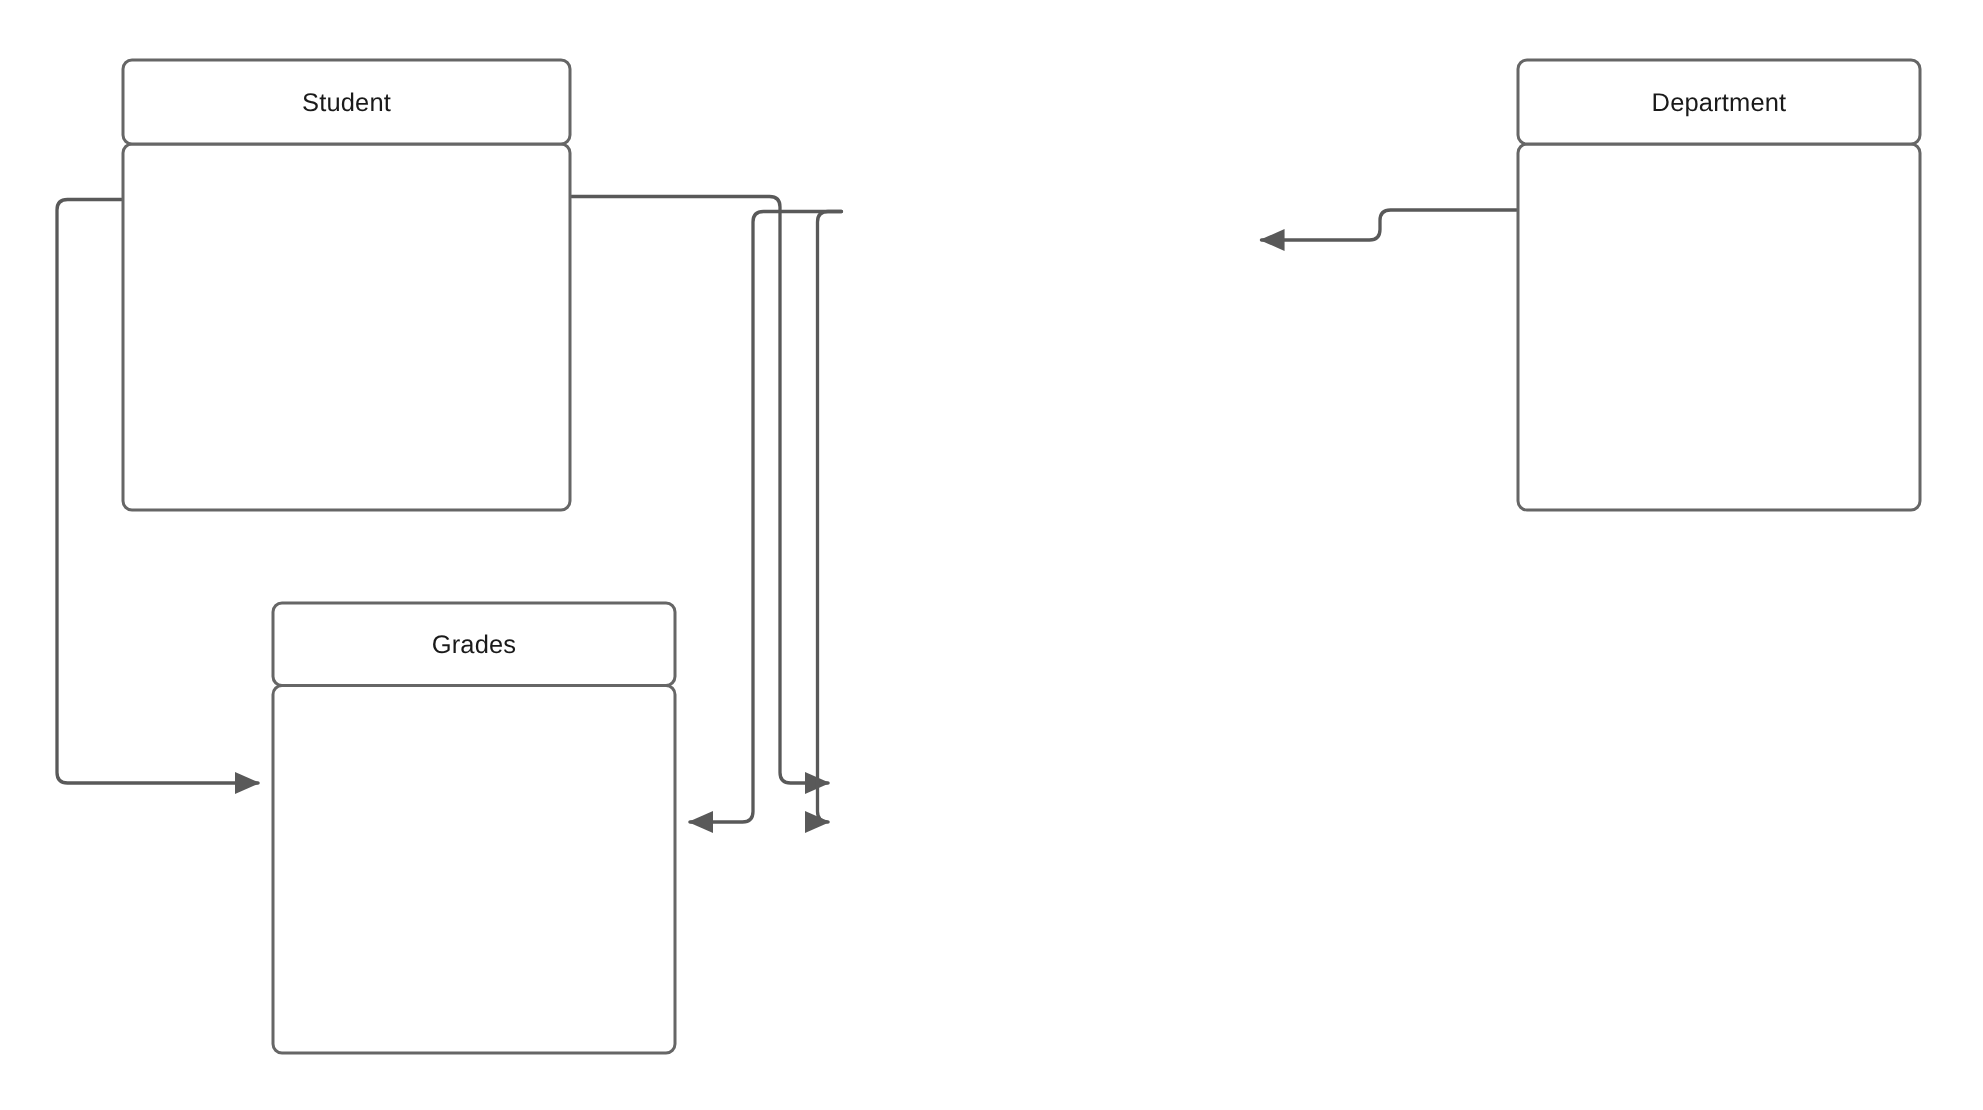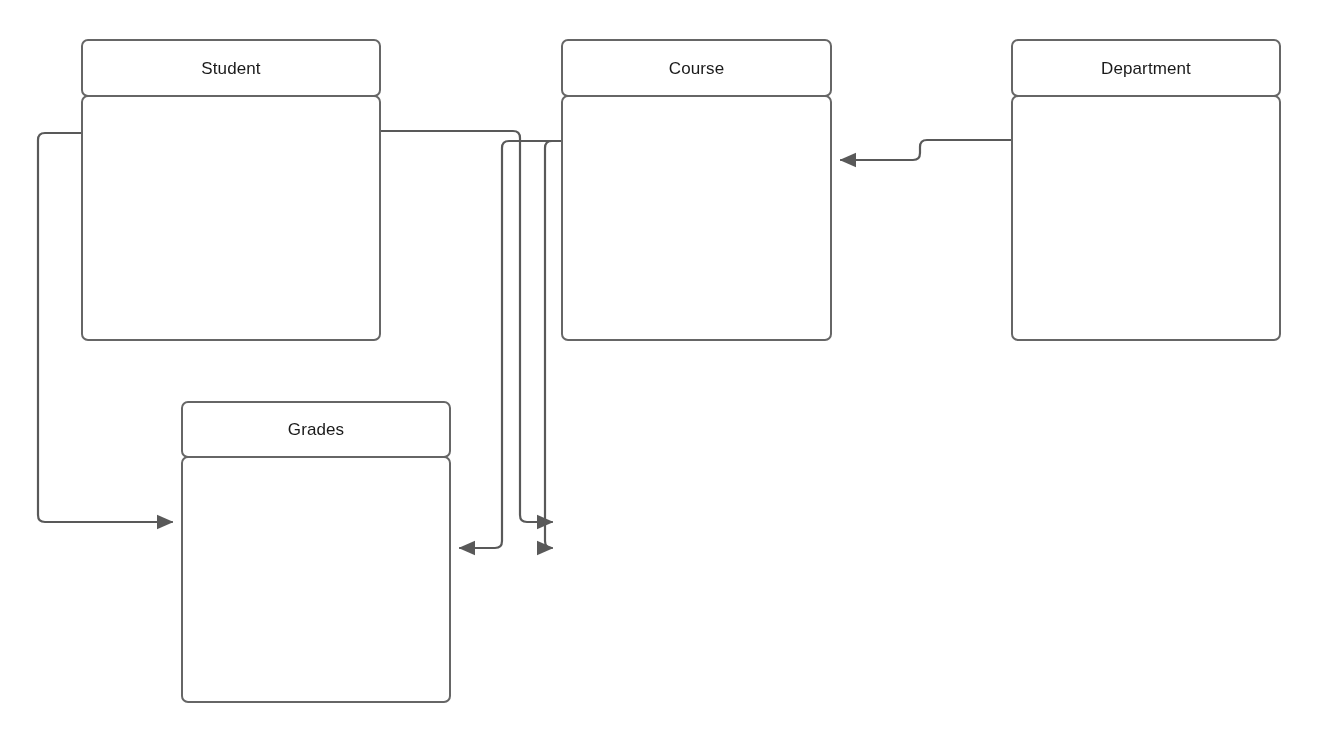--- a/index.html
+++ b/index.html
@@ -110,32 +110,20 @@
       <div class="attr">-std_id (PK)</div>
       <div class="attr">-std_no</div>
       <div class="attr">-std_name</div>
       <div class="attr">-std_surname</div>
       <div class="attr">-std_gender</div>
       <div class="attr">-std_nationality</div>
       <div class="attr">-std_birthday</div>
     </div>
   </div>
 
-  <div class="entity" style="left:561px; top:39px; width:271px; height:302px;">
-    <div class="entity-body" style="top:56px; height:246px;"></div>
-    <div class="entity-header" style="height:58px;">
-      <span class="entity-title">Course</span>
-    </div>
-    <div class="attr-list" style="top:86px;">
-      <div class="attr">-crs_id (PK)</div>
-      <div class="attr">-dept_id (FK)</div>
-      <div class="attr">-crs_code</div>
-      <div class="attr">-crs_name</div>
-    </div>
-  </div>
 
   <div class="entity" style="left:181px; top:401px; width:270px; height:302px;">
     <div class="entity-body" style="top:55px; height:247px;"></div>
     <div class="entity-header" style="height:57px;">
       <span class="entity-title">Grades</span>
     </div>
     <div class="attr-list" style="top:85px;">
       <div class="attr">-grd_id (PK)</div>
       <div class="attr">-std_id (FK)</div>
       <div class="attr">-crs_id (FK)</div>

